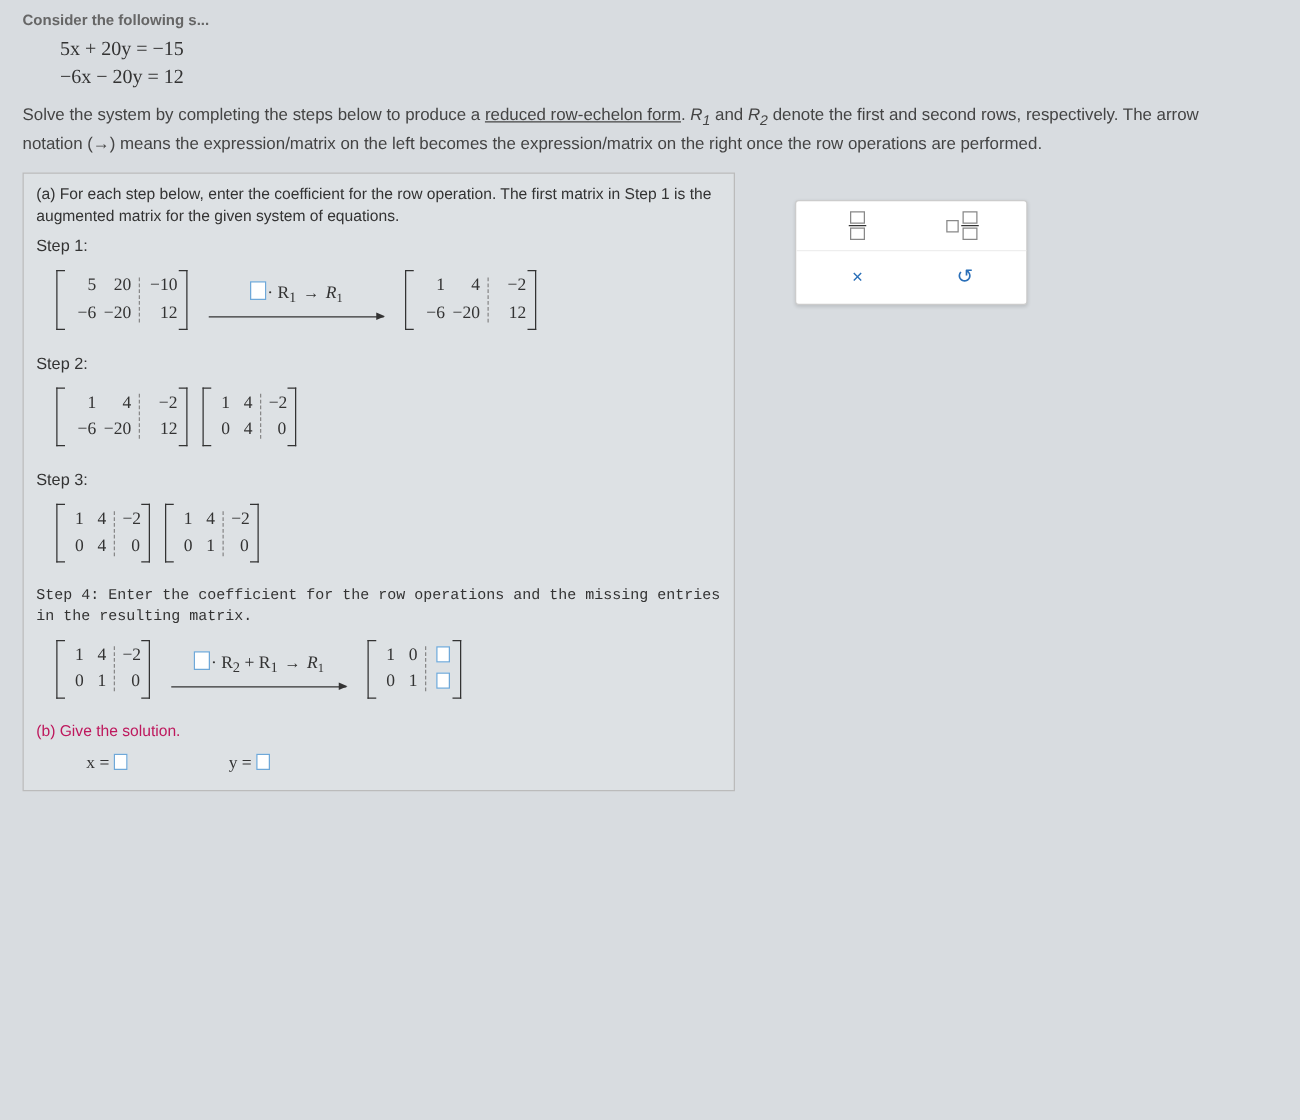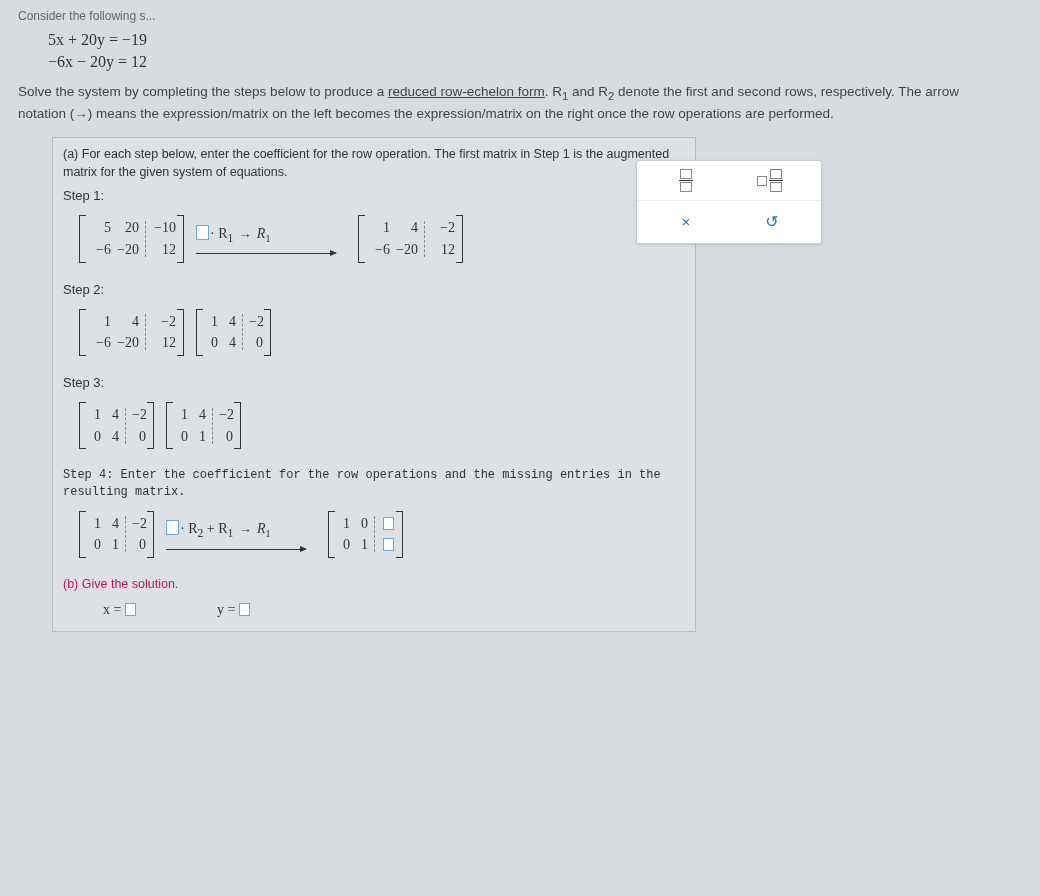--- a/index.html
+++ b/index.html
@@ -10,31 +10,30 @@
   width: 1040px;
   height: 896px;
   overflow: hidden;
   position: relative;
 }
 .page {
   padding: 8px 18px;
   font-size: 13px;
   line-height: 1.4;
 }
-.header-cut { color:#666; font-size:12px;}
+.header-cut { color:#666; font-size:12px;font-weight:bold;}
 .equations { margin: 4px 0 8px 30px; font-family: 'Times New Roman', serif; font-size: 16px;}
 .instructions { margin: 6px 0 14px; color:#444; font-size:13.5px; line-height:1.45;}
 .instructions .dash { text-decoration: underline; text-align: center; }
-.instructions .sub { }
+.instructions .sub { font-style: italic;}
 .panel {
   border: 1px solid #bbb;
   background: rgba(255,255,255,0.15);
   padding: 8px 10px 12px;
-  width: 644px;
-  margin-left: 34px;
+  width: 570px;
 }
 .part-a { font-size: 12.5px; color:#333; margin-bottom: 6px;}
 .step-label { font-size:13px; color:#333; margin: 6px 0 4px;}
 .step4-text { font-size:12px; color:#333; margin: 10px 0 6px; font-family: Liberation Mono, monospace;}
 .row {
   display: flex;
   align-items: center;
   gap: 12px;
   margin: 10px 0 18px 16px;
 }
@@ -53,21 +52,21 @@
   border-bottom:1px solid #333;
 }
 .matrix::before { left:0; border-left:1px solid #333;}
 .matrix::after { right:0; border-right:1px solid #333;}
 .mcell { width: 28px; text-align: right; padding: 1px 2px; font-size:14px;}
 .mcell.s { width:18px;}
 .bar { border-left:1px dashed #888; height: 36px; margin: 0 4px; align-self:center;}
 .matrix-grid { display:flex; align-items:center;}
 .mcol { display:flex; flex-direction:column;}
 .op-area {
-  display:flex; flex-direction:column; align-items:flex-start; min-width:150px;
+  display:flex; flex-direction:column; align-items:center; min-width:150px;
   font-family:'Times New Roman', serif; font-size:14px;
 }
 .op-expr { margin-bottom: 2px;}
 .op-arrow {
   width: 140px; height: 1px; background: #333; position:relative; margin-top:4px;
 }
 .op-arrow::after {
   content:''; position:absolute; right:-1px; top:-3px;
   border-left:7px solid #333; border-top:3.5px solid transparent; border-bottom:3.5px solid transparent;
 }
@@ -119,21 +118,21 @@
 .rsub sub {font-size:10px; font-style:normal;}
 .small-arrow { font-size:13px; margin: 0 2px;}
 </style>
 </head>
 <body>
 <div class="page">
 
 <div class="header-cut">Consider the following s...</div>
 
 <div class="equations">
-  <div>5x + 20y = −19</div>
+  <div>5x + 20y = −15</div>
   <div>−6x − 20y = 12</div>
 </div>
 
 <div class="instructions">
   <span>Solve the system by completing the steps below to produce a </span><span class="dash">reduced row-echelon form</span><span>. </span>
   <span class="sub"><span>R</span><sub>1</sub></span><span> and </span>
   <span class="sub"><span>R</span><sub>2</sub></span><span> denote the first and second rows, respectively. The arrow</span><br>
   <span>notation (→) means the expression/matrix on the left becomes the expression/matrix on the right once the row operations are performed.</span>
 </div>
 

